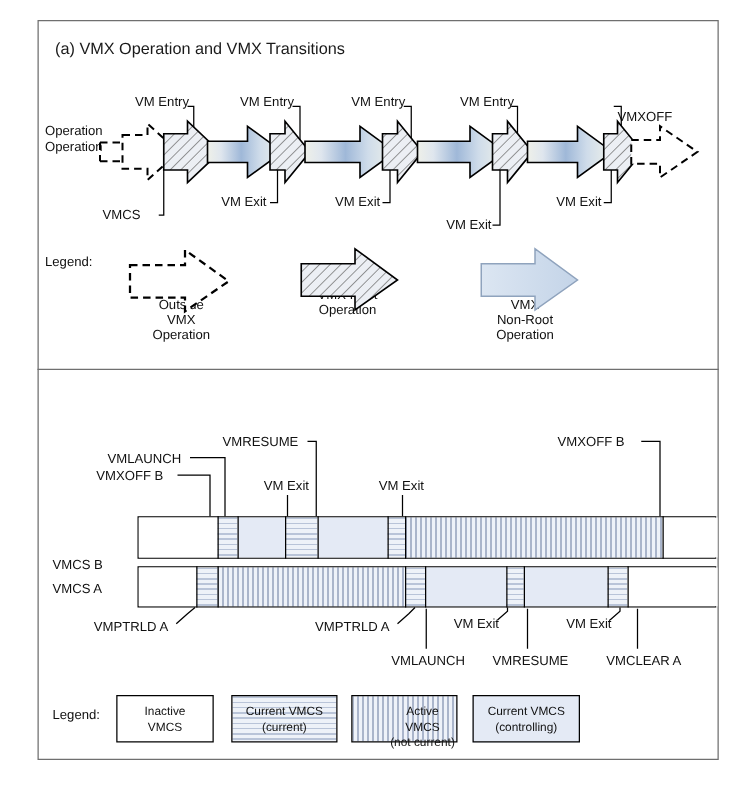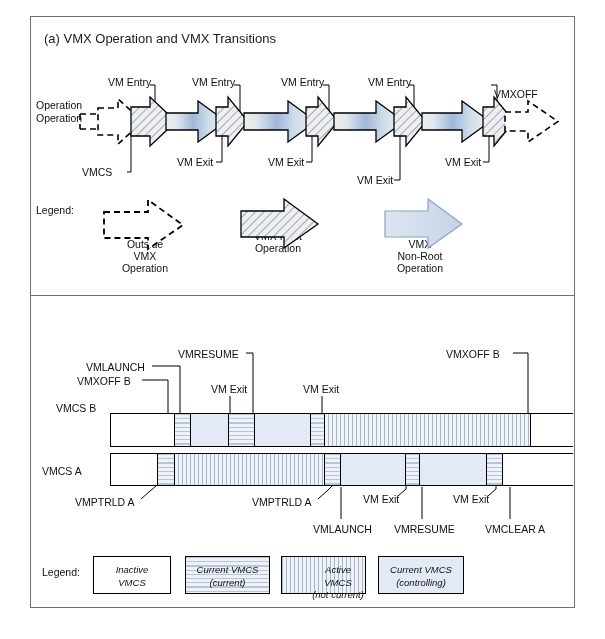--- a/index.html
+++ b/index.html
@@ -115,21 +115,21 @@
         #b9c4d8 0px, #b9c4d8 1.2px,
         #eef2f8 1.2px, #eef2f8 4.2px);
   }
   .legend-box.vstripe {
     background:
       repeating-linear-gradient(to right,
         #aab5cb 0px, #aab5cb 1.3px,
         #eef2f9 1.3px, #eef2f9 4.0px);
   }
   .legend-box.solid { background: #e4eaf5; }
-  .legend-word { position: relative; display:block;font-style:italic; }
+  .legend-word { position: relative; display:block; }
   .legend-title {
     position: absolute;
     font-size: 10.5px;
     color: #101010;
   }
   
   .leg-a-cap {
     position: absolute;
     font-size: 10.5px;
     text-align: center;
@@ -196,21 +196,21 @@
   <div class="leg-a-cap" style="left:378px; top:262px; width:84px;">Operation</div>
 
 
   <div class="lbl" style="left:86px;  top:361px;">VMLAUNCH</div>
   <div class="lbl" style="left:178px; top:348px;">VMRESUME</div>
   <div class="lbl" style="left:77px;  top:375px;">VMXOFF B</div>
   <div class="lbl" style="left:211px; top:383px;">VM Exit</div>
   <div class="lbl" style="left:303px; top:383px;">VM Exit</div>
   <div class="lbl" style="left:446px; top:348px;">VMXOFF B</div>
 
-  <div class="bar-label" style="left:42px; top:402px;margin-left:14px;">VMCS B</div>
+  <div class="bar-label" style="left:42px; top:446px;">VMCS B</div>
   <div class="bar" id="bar-b" style="left:110px; top:413px; width:463px; height:34px;">
       <div class="seg blank" style="left: 0px; width: 63px;"></div>
       <div class="seg hstripe" style="left: 63px; width: 16px;"></div>
       <div class="seg-div" style="left: 63px; height: calc(100% + 2.6px);"></div>
       <div class="seg solid" style="left: 79px; width: 38px;"></div>
       <div class="seg-div" style="left: 79px; height: calc(100% + 2.6px);"></div>
       <div class="seg hstripe" style="left: 117px; width: 26px;"></div>
       <div class="seg-div" style="left: 117px; height: calc(100% + 2.6px);"></div>
       <div class="seg solid" style="left: 143px; width: 56px;"></div>
       <div class="seg-div" style="left: 143px; height: calc(100% + 2.6px);"></div>

